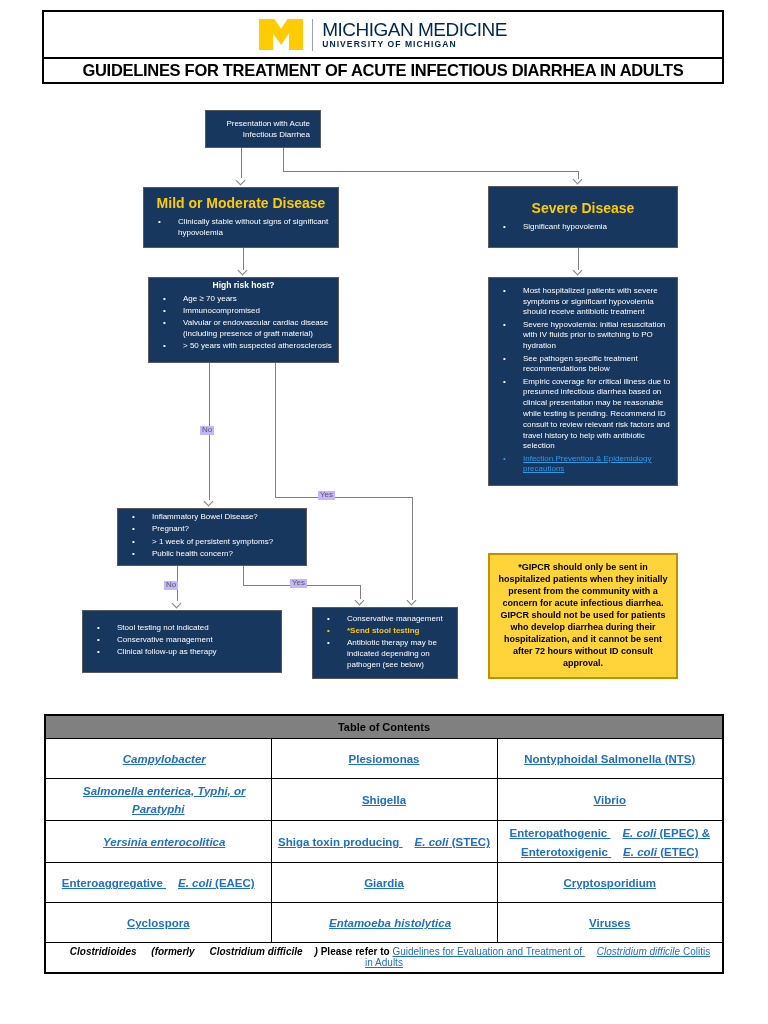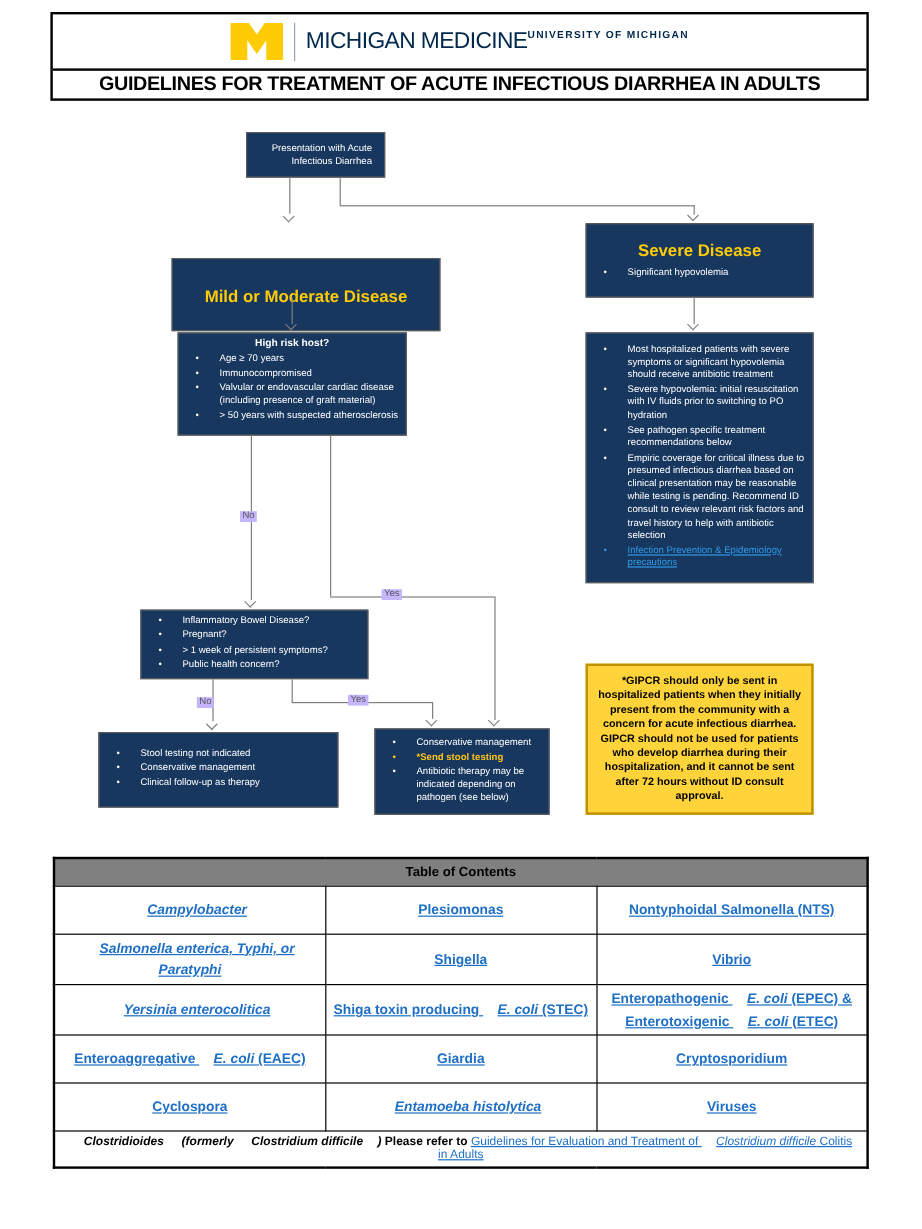--- a/index.html
+++ b/index.html
@@ -11,21 +11,21 @@
   .page { position:absolute; inset:0; }
 
   
   .header-box {
     position:absolute; left:42px; top:10px; width:682px; height:74px;
     border:2px solid #000; background:#fff;
   }
   .logo-row { height:45px; display:flex; align-items:center; justify-content:center; gap:9px; }
   .block-m { width:44px; height:31px; display:block; }
   .logo-divider { width:1px; height:32px; background:#9aa4b0; }
-  .logo-text { display:flex; line-height:1.05; }
+  .logo-text { display:flex; flex-direction:column; line-height:1.05; }
   .logo-line1 { font-size:19px; color:var(--brand-navy); letter-spacing:-0.5px; font-weight:500; }
   .logo-line2 { font-size:8.5px; color:var(--brand-navy); font-weight:bold; letter-spacing:1.1px; }
   .title-row {
     border-top:2px solid #000; height:25px; display:flex; align-items:center; justify-content:center;
     font-weight:bold; font-size:16.5px; letter-spacing:-0.3px; color:#000;
   }
 
   
   .fbox {
     position:absolute; background:var(--navy-box); border:1px solid #5a5a5a;
@@ -96,22 +96,25 @@
         <span class="logo-line2">UNIVERSITY OF MICHIGAN</span>
       </div>
     </div>
     <div class="title-row">GUIDELINES FOR TREATMENT OF ACUTE INFECTIOUS DIARRHEA IN ADULTS</div>
   </div>
 
   <div class="fbox fbox-start" style="left:205px; top:110px; width:116px; height:38px;">
     <span>Presentation with Acute Infectious Diarrhea</span>
   </div>
 
-  <div class="fbox" style="left:143px; top:187px; width:224px; height:61px;margin-top:28px;">
+  <div class="fbox" style="left:143px; top:187px; width:196px; height:61px;">
     <div class="fbox-title">Mild or Moderate Disease</div>
+    <ul class="bullets">
+        <li><span>Clinically stable without signs of significant hypovolemia</span></li>
+      </ul>
   </div>
 
   <div class="fbox" style="left:488px; top:186px; width:190px; height:62px;">
     <div class="fbox-title">Severe Disease</div>
     <ul class="bullets">
         <li><span>Significant hypovolemia</span></li>
       </ul>
   </div>
 
   <div class="fbox" style="left:148px; top:277px; width:191px; height:86px; justify-content:flex-start;">

